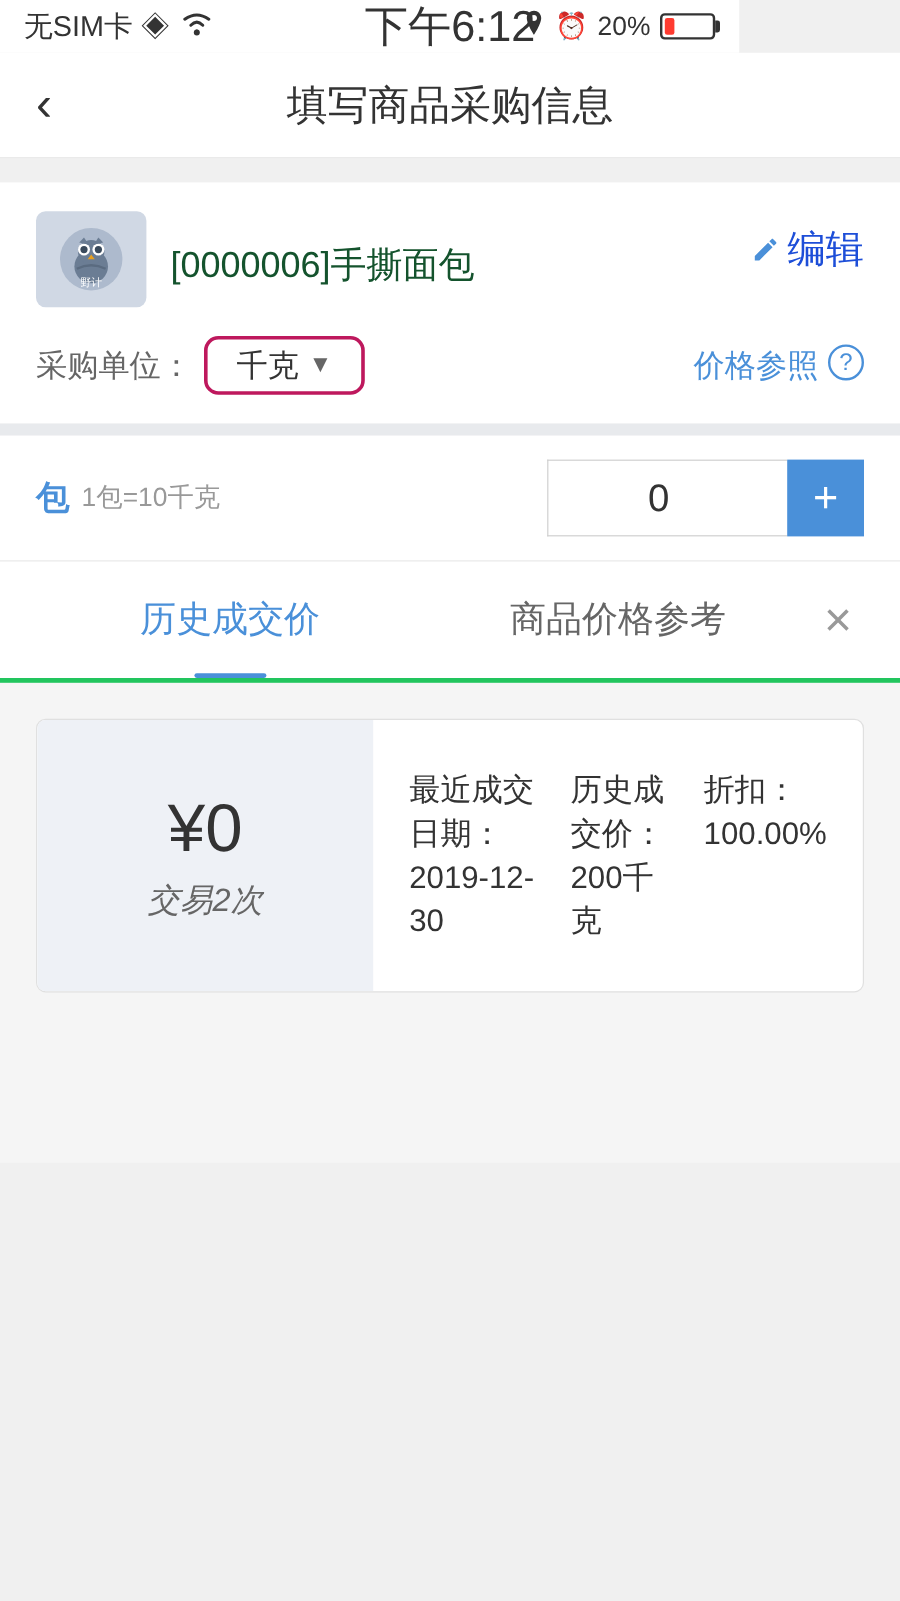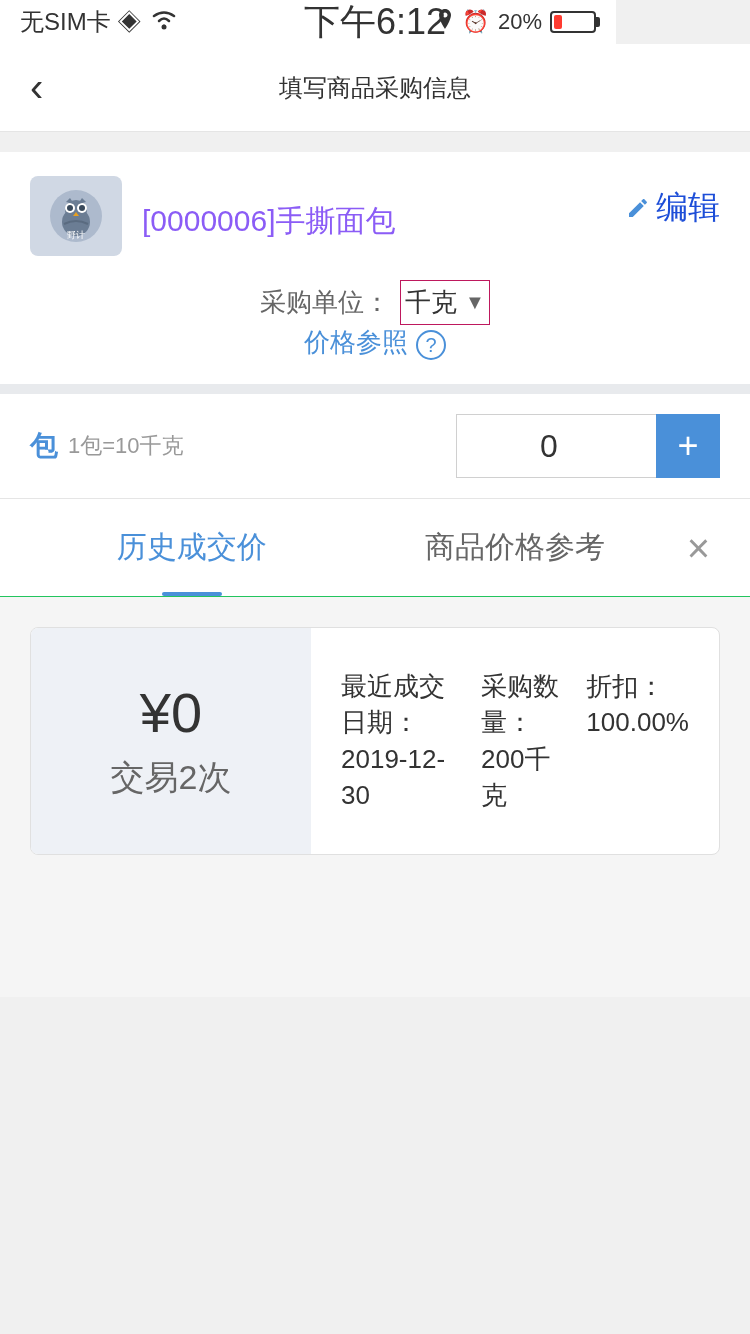--- a/index.html
+++ b/index.html
@@ -86,21 +86,21 @@
     .nav-back {
       font-size: 40px;
       color: #333;
       cursor: pointer;
       width: 60px;
     }
     .nav-title {
       position: absolute;
       left: 50%;
       transform: translateX(-50%);
-      font-size: 24px;
+      font-size: 34px;
       font-weight: 500;
       color: #333;
     }
 
     
     .product-card {
       background: #fff;
       margin: 20px 0 0 0;
       padding: 24px 30px;
     }
@@ -119,69 +119,68 @@
       height: 80px;
       background: #d0d8e4;
       border-radius: 8px;
       display: flex;
       align-items: center;
       justify-content: center;
       flex-shrink: 0;
     }
     .product-name {
       font-size: 30px;
-      color: #8b5cf6;
+      color: #14532d;
       font-weight: 500;
       padding-top: 10px;
     }
     .edit-link {
       font-size: 32px;
       color: #1d4ed8;
       display: flex;
       align-items: center;
       gap: 6px;
       cursor: pointer;
       white-space: nowrap;
       padding-top: 10px;
     }
     .product-unit-row {
       display: flex;
       align-items: center;
       justify-content: space-between;
       margin-top: 24px;
-      flex-direction: column;
     }
     .unit-label {
       font-size: 26px;
       color: #666;
       display: flex;
       align-items: center;
       gap: 10px;
     }
     .unit-select {
-      border: 1px solid #be185d;
-      border-radius: 0;
-      padding: 4px 4px;
+      border: 3px solid #be185d;
+      border-radius: 12px;
+      padding: 4px 24px;
       font-size: 26px;
       color: #333;
       background: #fff;
       display: flex;
       align-items: center;
       gap: 8px;
       cursor: pointer;
     }
     .unit-select-arrow {
       font-size: 20px;
       color: #666;
     }
     .price-ref {
       font-size: 26px;
       color: #4a90d9;
       display: flex;
-      align-items: flex-end;
+      align-items: flex-start;
       gap: 8px;
       cursor: pointer;
     }
     .price-ref-icon {
       width: 30px;
       height: 30px;
       border: 2px solid #4a90d9;
       border-radius: 50%;
       display: inline-flex;
       align-items: center;
@@ -249,21 +248,21 @@
       font-size: 36px;
       color: #fff;
       font-weight: 300;
     }
 
     
     .tabs-bar {
       background: #fff;
       display: flex;
       align-items: center;
-      border-bottom: 1px solid #22c55e;
+      border-bottom: 4px solid #22c55e;
       padding: 0 30px;
       position: relative;
     }
     .tab-item {
       flex: 1;
       text-align: center;
       padding: 28px 0;
       font-size: 30px;
       color: #666;
       cursor: pointer;
@@ -312,23 +311,24 @@
       align-items: center;
       justify-content: center;
       padding: 40px 20px;
     }
     .history-price {
       font-size: 56px;
       color: #333;
       font-weight: 500;
     }
     .history-trades {
-      font-size: 34px;
+      font-size: 27px;
       color: #666;
       margin-top: 10px;
+      font-style: italic;
     }
     .history-right {
       flex: 1;
       padding: 40px 30px;
       display: flex;
       flex-direction: row;
       gap: 18px;
     }
     .history-detail-row {
       font-size: 26px;
@@ -449,20 +449,20 @@
   <div class="history-card">
     <div class="history-left">
       <div class="history-price">¥0</div>
       <div class="history-trades">交易2次</div>
     </div>
     <div class="history-right">
       <div class="history-detail-row">
         <span>最近成交日期：</span><span>2019-12-30</span>
       </div>
       <div class="history-detail-row">
-        <span>采购数量：</span><span>200千克</span>
+        <span>历史成交价：</span><span>200千克</span>
       </div>
       <div class="history-detail-row">
         <span>折扣：</span><span>100.00%</span>
       </div>
     </div>
   </div>
 </div>
 
 </body></html>

